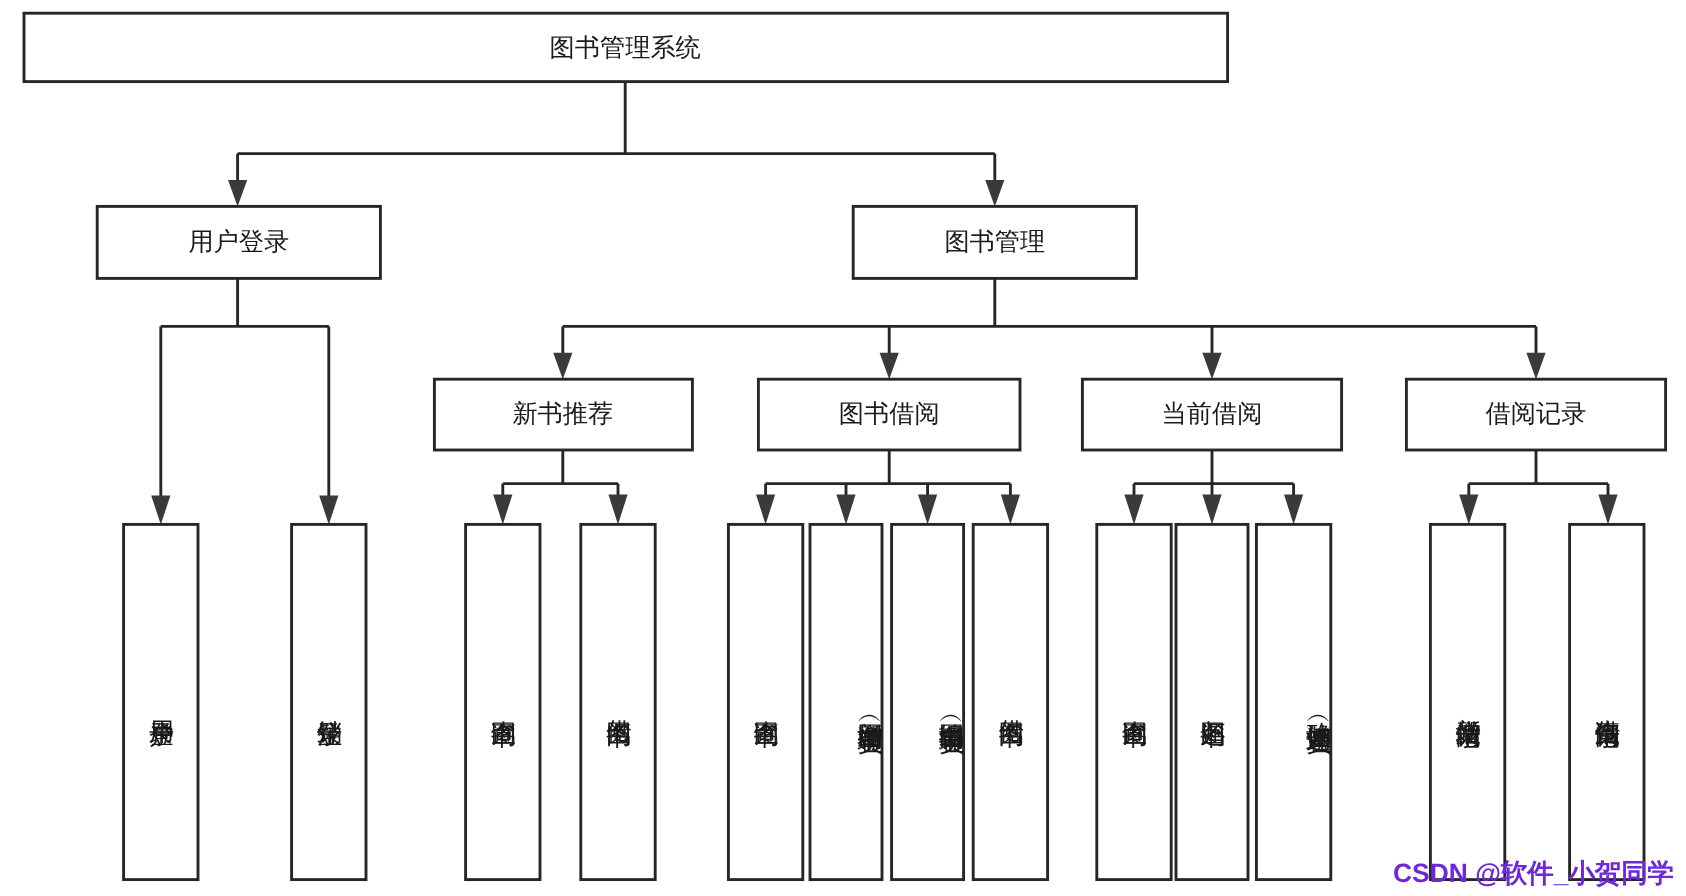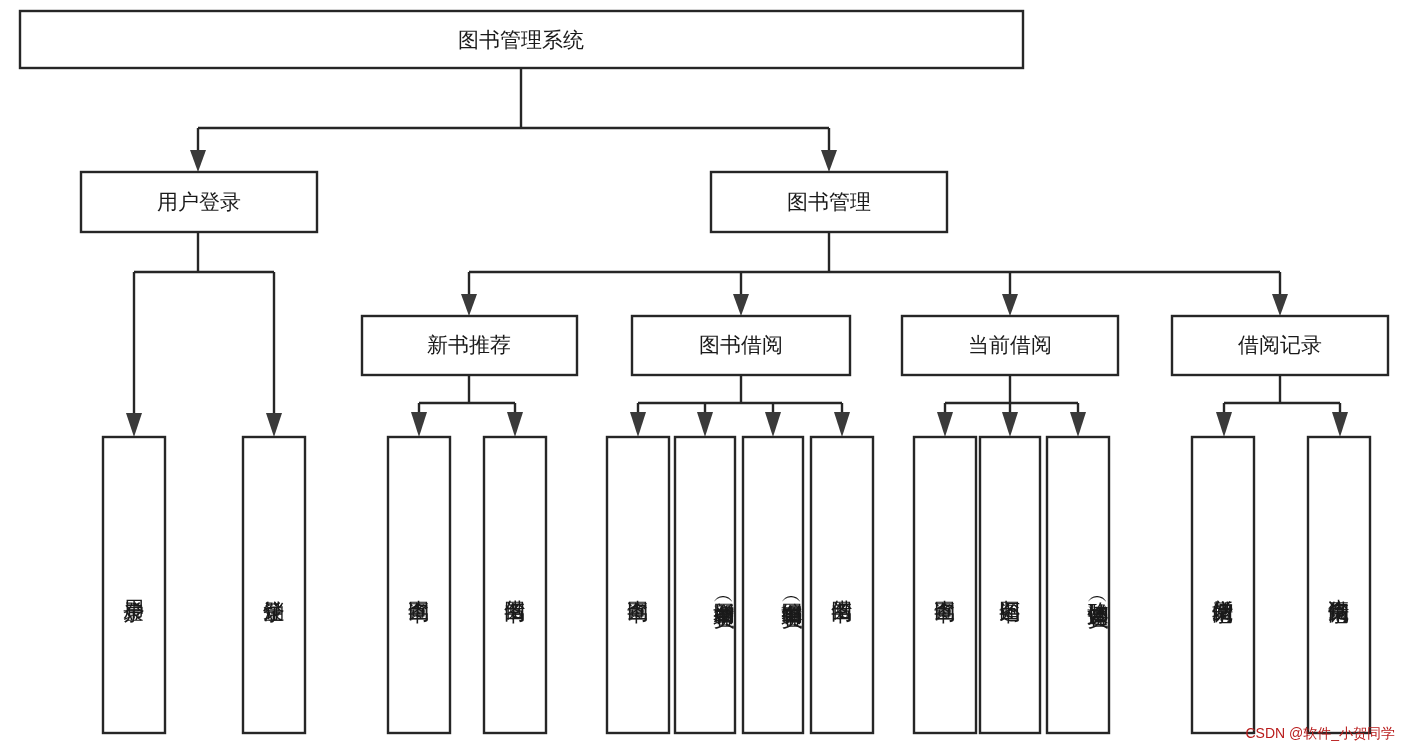--- a/index.html
+++ b/index.html
@@ -64,24 +64,25 @@
     justify-content: center;
     white-space: nowrap;
     pointer-events: none;
     user-select: none;
   }
   .watermark {
     position: absolute;
     right: 10px;
     bottom: 4px;
     font-family: "Liberation Sans", "DejaVu Sans", sans-serif;
-    font-size: 14px;
-    color: #b91c1c;
+    font-size: 22px;
+    color: #6d28d9;
     white-space: nowrap;
     user-select: none;
+    font-weight: bold;
   }
 </style>
 </head>
 <body>
 
 <div id="diagram-root">
 
   <svg id="flow-svg" viewBox="0 0 1405 747" xmlns="http://www.w3.org/2000/svg">
 
     <g>

